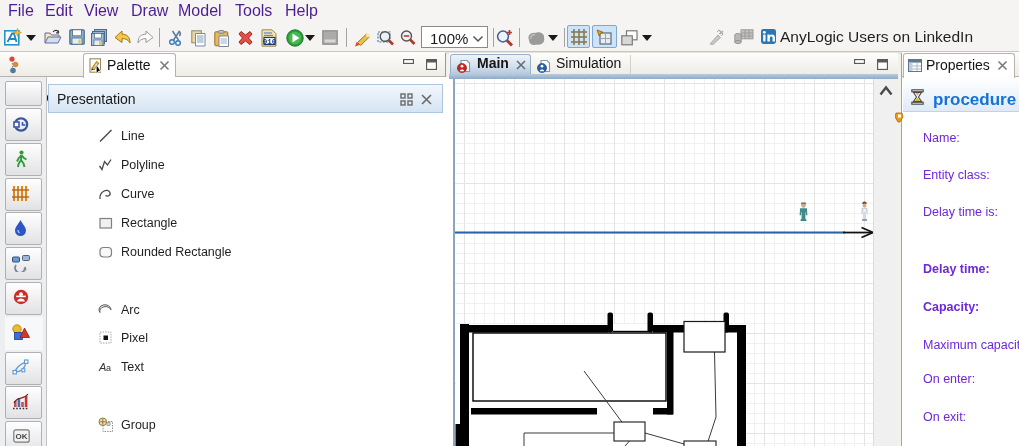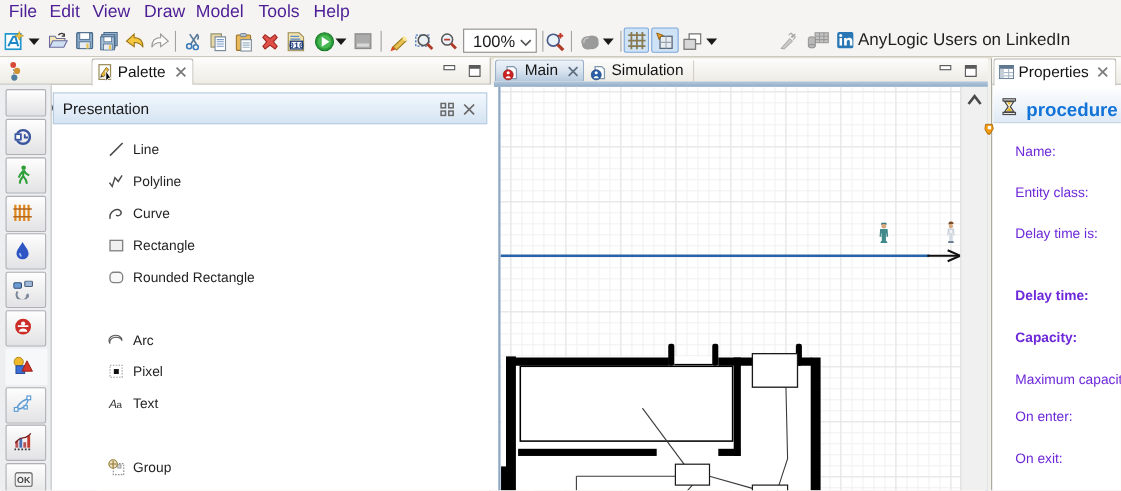--- a/index.html
+++ b/index.html
@@ -443,21 +443,21 @@
   </div>
   <div id="editor">
     <div id="edtabs">
       <div class="abs" style="left:1px;top:1px;width:81px;height:20px;background:linear-gradient(#eef3f8,#d8e3ef 50%,#b5c9de);border:1px solid #9ab0c8;border-bottom:none;border-radius:3px 3px 0 0;"></div>
       <svg class="abs" style="left:8px;top:6px" width="15" height="15" viewBox="0 0 15 15">
         <path d="M4,1.5 h6 l2.5,2.5 v8.5 h-8.5 z" fill="#fff" stroke="#7d95ad" stroke-width="1.1"></path>
         <circle cx="5" cy="9" r="4.6" fill="#cc2222" stroke="#8e1414" stroke-width="0.6"></circle>
         <circle cx="5" cy="7.2" r="1.4" fill="#fff"></circle>
           <path d="M2.8,12.2 c0,-2.4 4.4,-2.4 4.4,0 z" fill="#fff"></path>
       </svg>
-      <span class="tabtxt" style="left:28px;top:2px;">Main</span>
+      <span class="tabtxt" style="left:28px;top:2px;font-weight:bold;">Main</span>
       <svg class="closex abs" style="left:66px;top:6px" width="12" height="12" viewBox="0 0 12 12">
           <path d="M2,2 L10,10 M10,2 L2,10" stroke="#5f6f80" stroke-width="1.6"></path>
         </svg>
       <svg class="abs" style="left:88px;top:6px" width="15" height="15" viewBox="0 0 15 15">
         <path d="M4,1.5 h6 l2.5,2.5 v8.5 h-8.5 z" fill="#fff" stroke="#7d95ad" stroke-width="1.1"></path>
         <circle cx="5" cy="9" r="4.6" fill="#2b5fa5" stroke="#173f78" stroke-width="0.6"></circle>
         <circle cx="5" cy="7.2" r="1.4" fill="#fff"></circle>
           <path d="M2.8,12.2 c0,-2.4 4.4,-2.4 4.4,0 z" fill="#fff"></path>
       </svg>
       <span class="tabtxt" style="left:107px;top:2px;">Simulation</span>

